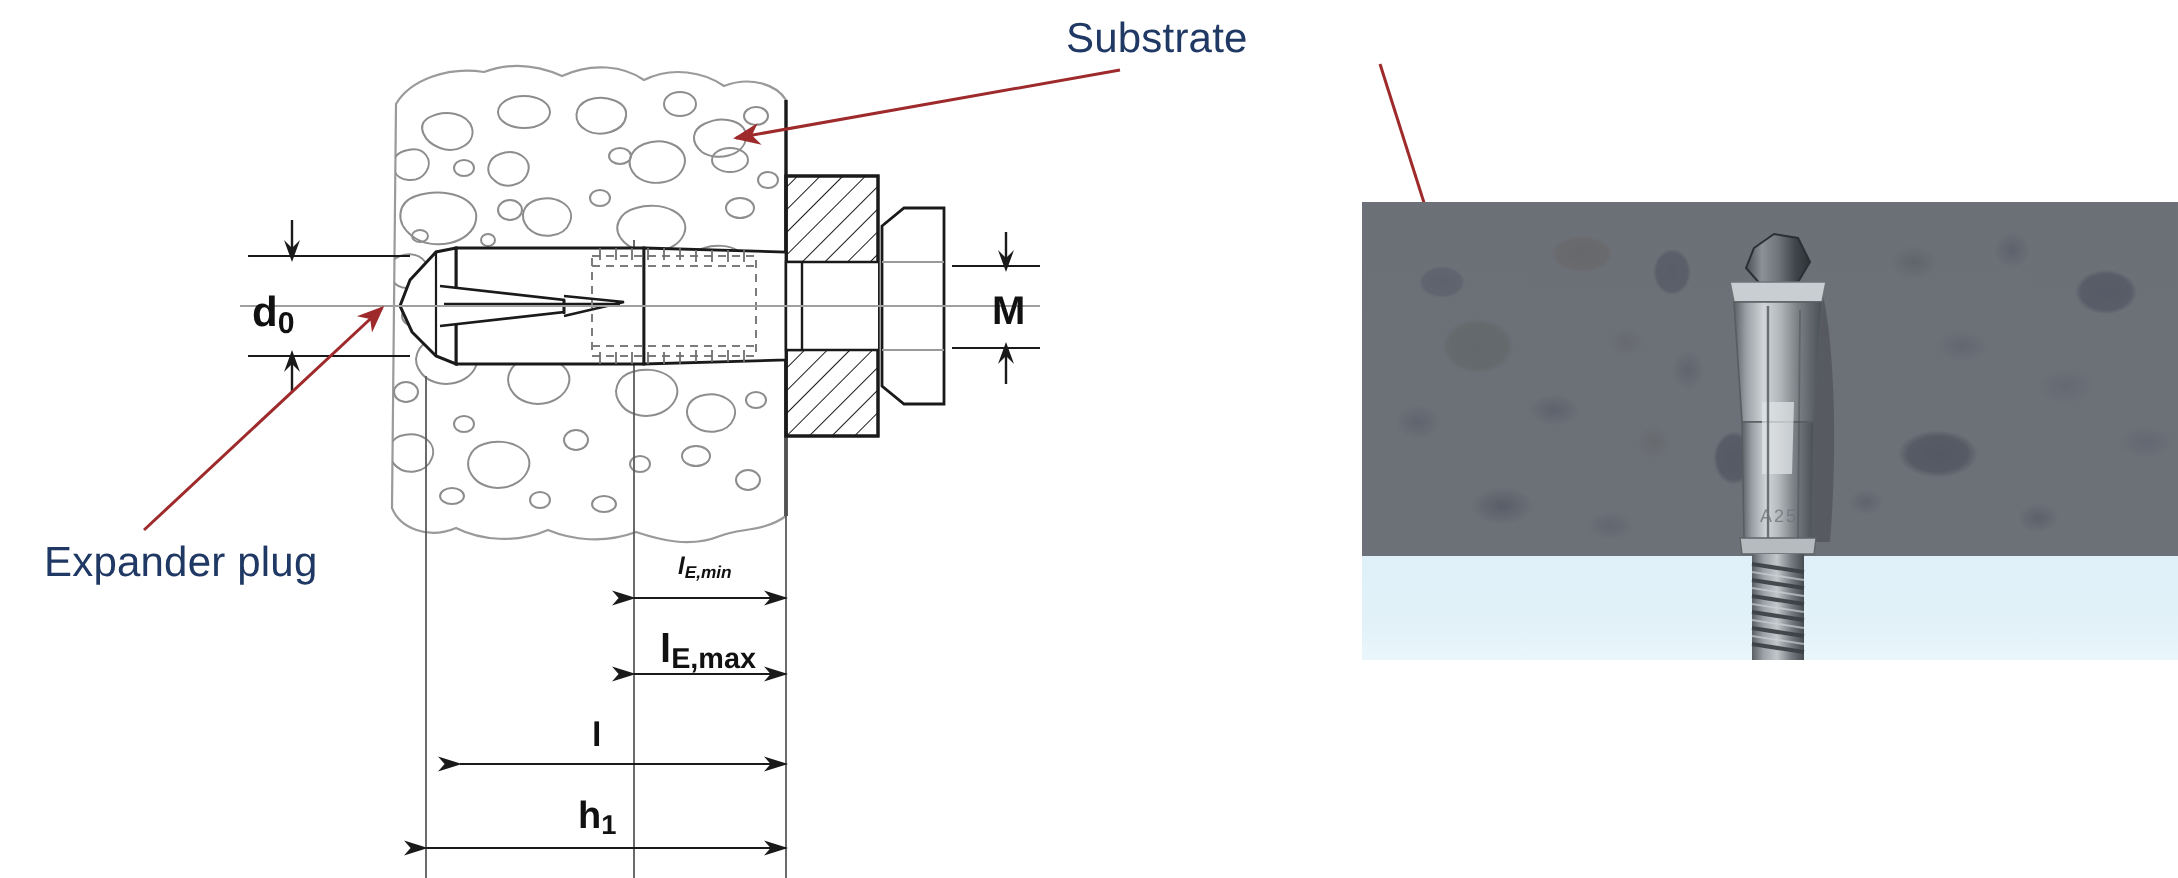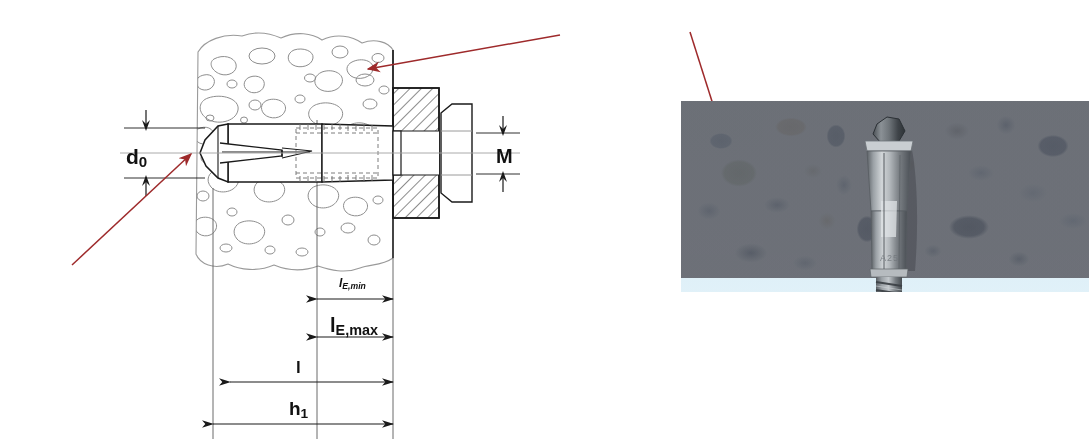--- a/index.html
+++ b/index.html
@@ -53,21 +53,21 @@
   #dim-lemax { left: 330px; top: 314px; font-size: 20px; }
   #dim-l   { left: 296px; top: 358px; font-size: 17px; }
   #dim-h1  { left: 289px; top: 398px; font-size: 19px; }
 
   
   #photo {
     position: absolute;
     left: 681px;
     top: 101px;
     width: 408px;
-    height: 191px;
+    height: 229px;
     overflow: hidden;
   }
   #photo-concrete {
     position: absolute;
     left: 0; top: 0;
     width: 408px;
     height: 177px;
     background:
       radial-gradient(ellipse 16px 11px at 40px 40px,  #6d7b88 0%, #7f8c99 60%, rgba(200,198,192,0) 72%),
       radial-gradient(ellipse 22px 13px at 110px 26px, #b8a07a 0%, #c3ad88 58%, rgba(200,198,192,0) 72%),
@@ -391,21 +391,23 @@
       <g stroke="#cfd4d8" stroke-width="0.9" fill="none" opacity="0.65">
         <path d="M195,185 L221,189"></path>
         <path d="M195,193 L221,197"></path>
         <path d="M195,201 L221,205"></path>
         <path d="M195,209 L221,213"></path>
         <path d="M195,217 L221,221"></path>
       </g>
     </svg>
   </div>
 
-
+  <div class="callout-label" id="label-substrate">Substrate</div>
+
+  <div class="callout-label" id="label-expander">Expander plug</div>
 
   <div class="dim-text" id="dim-d0">
     <span>d</span><sub>0</sub>
   </div>
 
   <div class="dim-text" id="dim-M">
     <span>M</span>
   </div>
 
   <div class="dim-text" id="dim-lemin">

